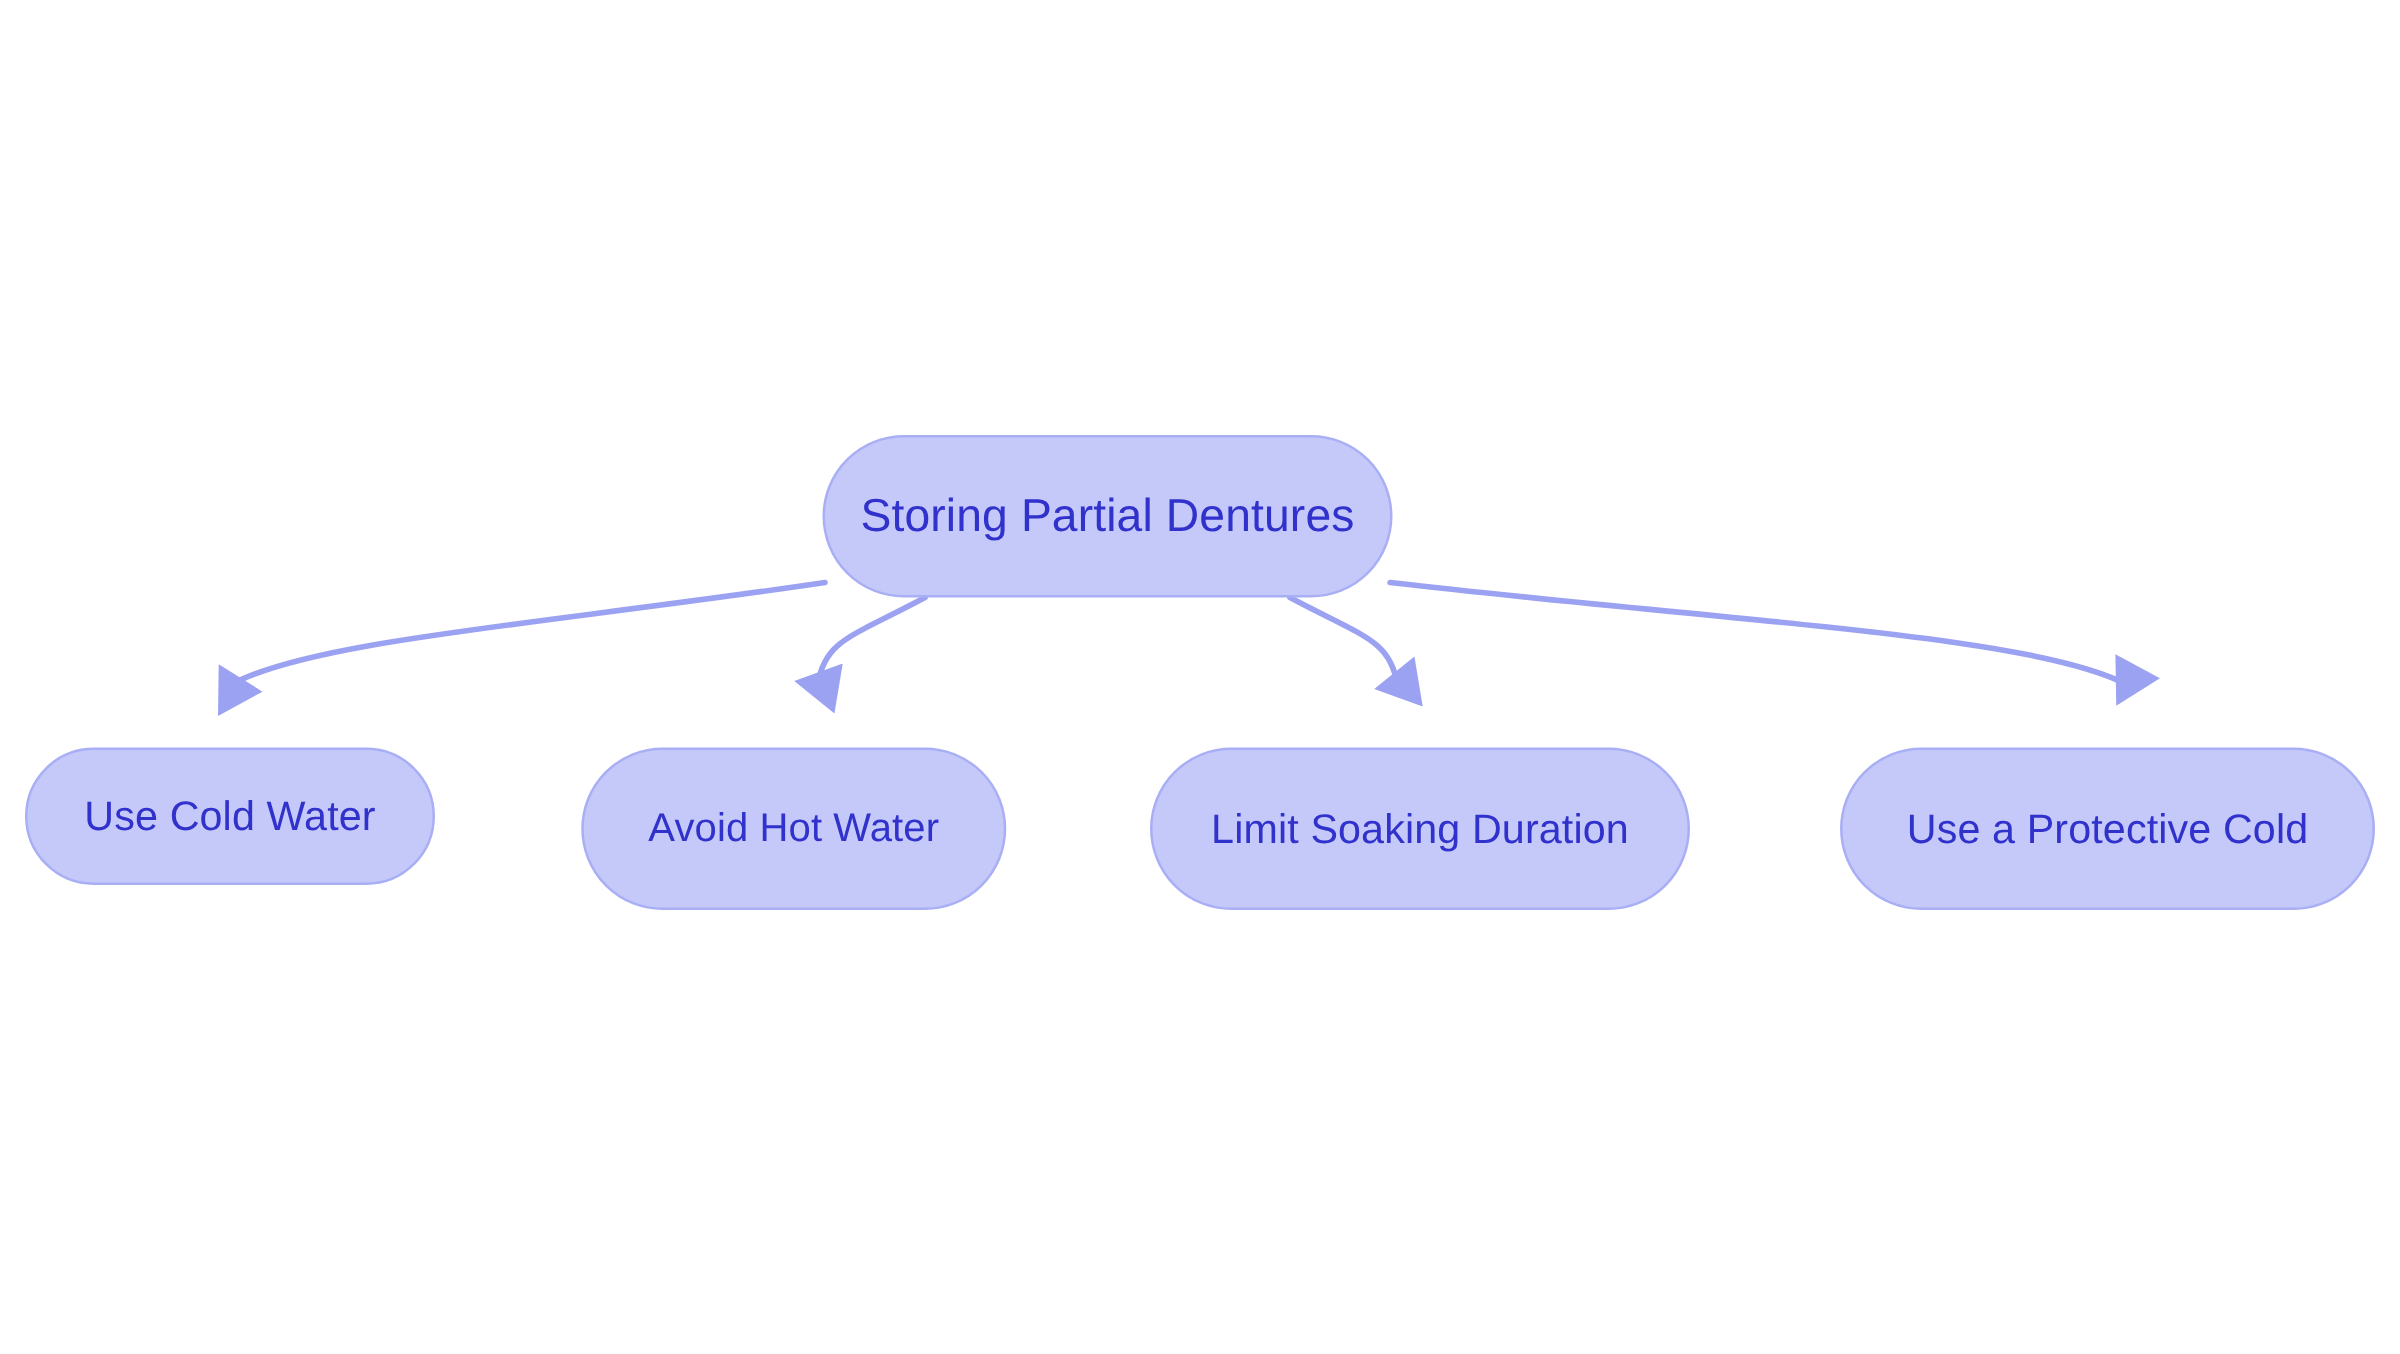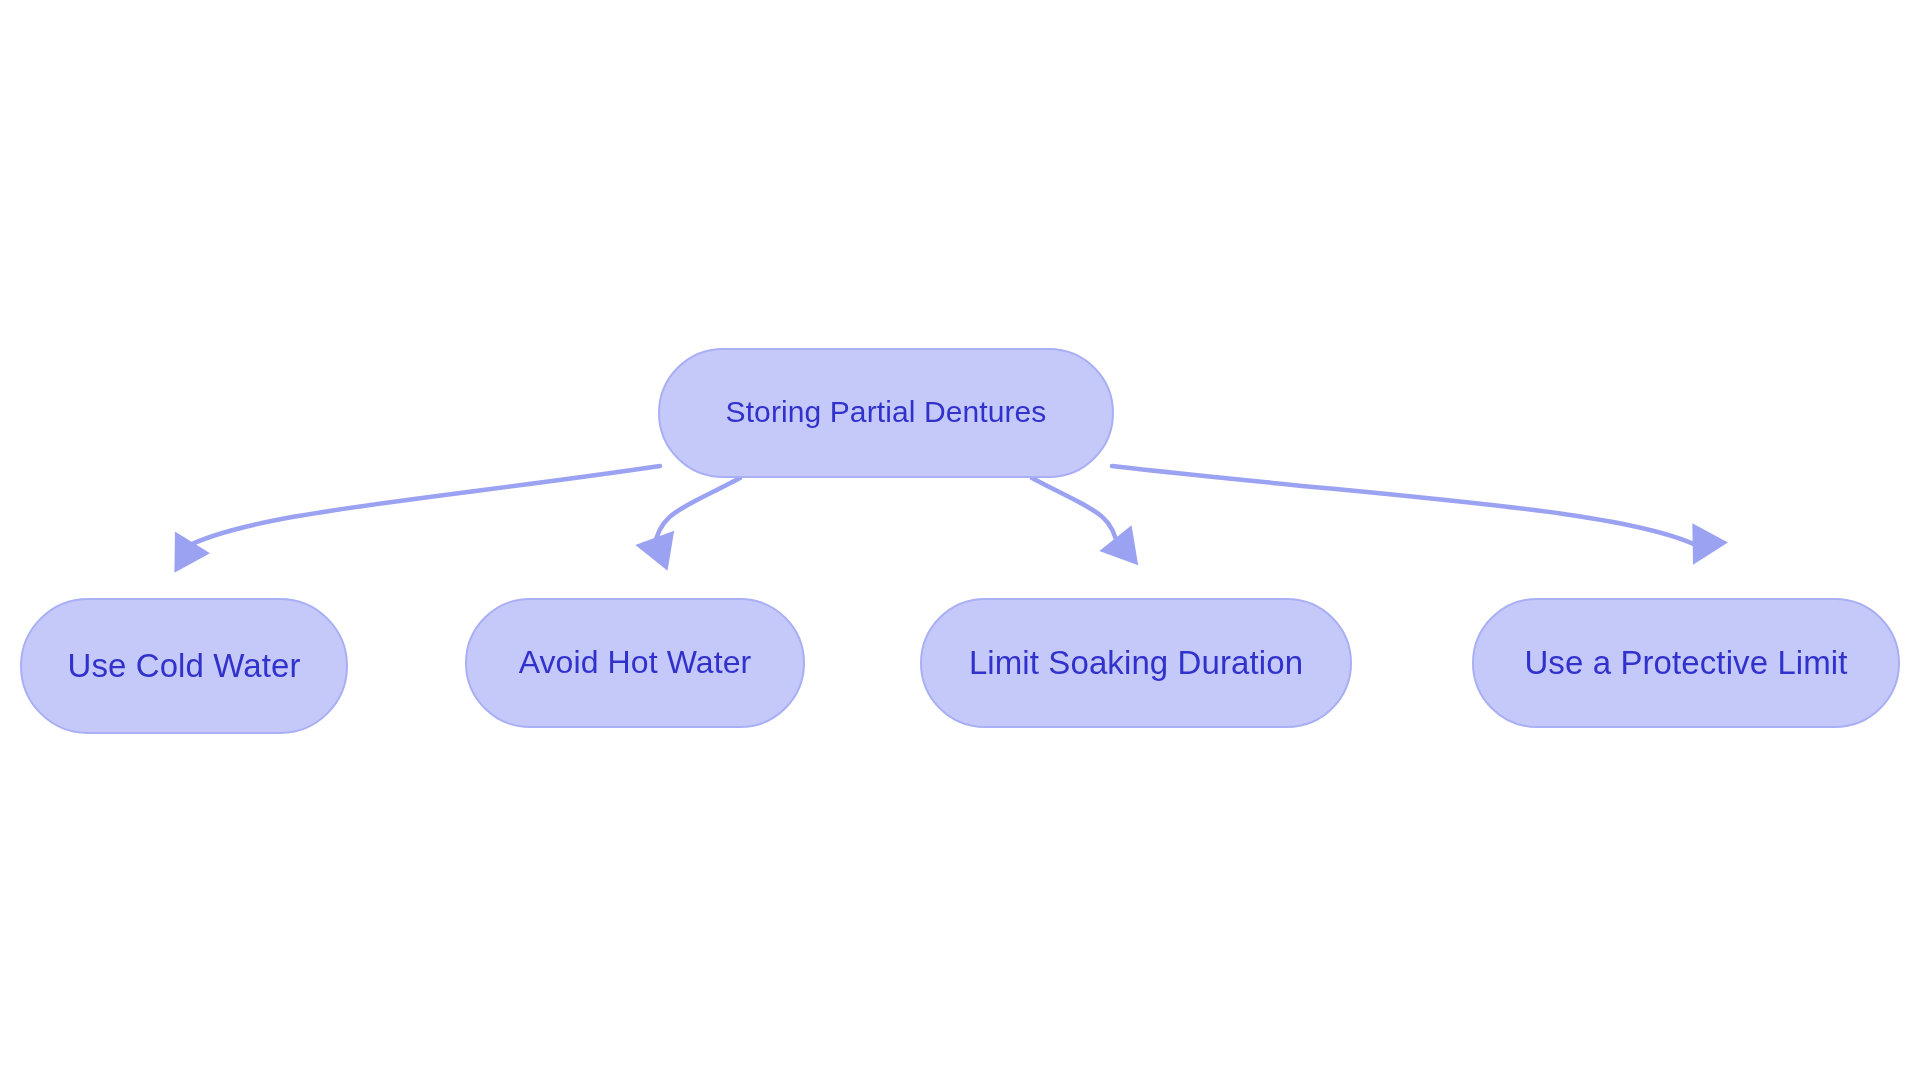--- a/index.html
+++ b/index.html
@@ -45,27 +45,27 @@
   .flow-node .node-label {
     display: block;
     line-height: 1;
     padding-bottom: 2px;
   }
   .node-root {
     left: 658px;
     top: 348px;
     width: 456px;
     height: 130px;
-    font-size: 30px;
+    font-size: 37px;
   }
   .node-c0 {
     left: 20px;
     top: 598px;
     width: 328px;
-    height: 136px;
+    height: 110px;
     font-size: 33px;
   }
   .node-c1 {
     left: 465px;
     top: 598px;
     width: 340px;
     height: 130px;
     font-size: 32px;
   }
   .node-c2 {
@@ -114,16 +114,16 @@
 
   <div class="flow-node node-c1">
     <span class="node-label">Avoid Hot Water</span>
   </div>
 
   <div class="flow-node node-c2">
     <span class="node-label">Limit Soaking Duration</span>
   </div>
 
   <div class="flow-node node-c3">
-    <span class="node-label">Use a Protective Limit</span>
+    <span class="node-label">Use a Protective Cold</span>
   </div>
 
 </div>
 
 </body></html>

